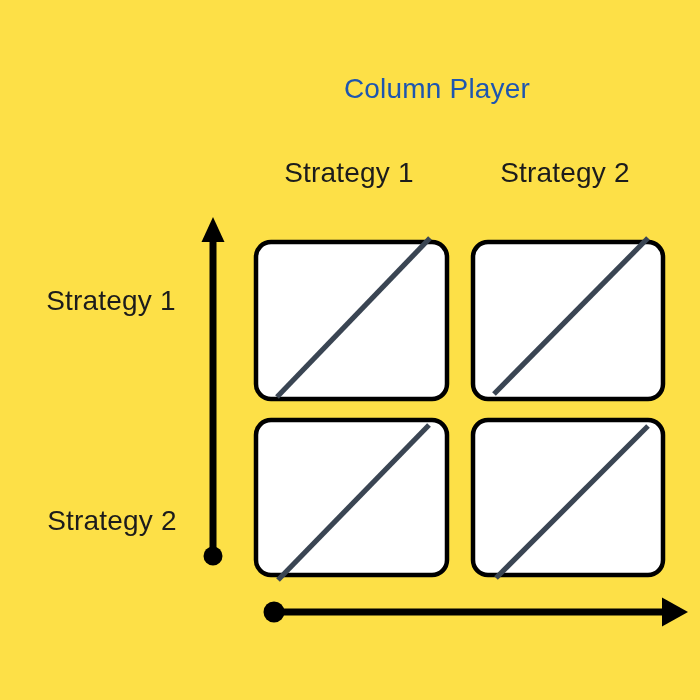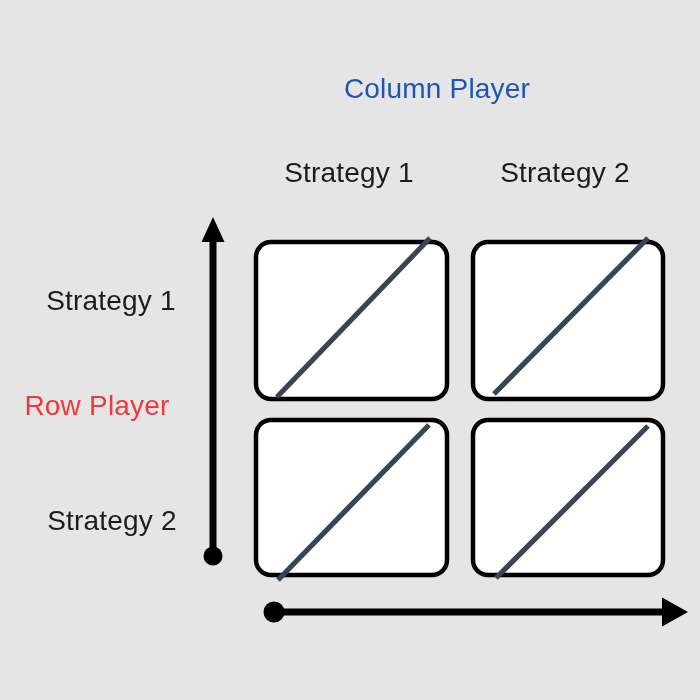--- a/index.html
+++ b/index.html
@@ -4,21 +4,21 @@
 <style>
   html, body {
     margin: 0;
     padding: 0;
     background: #ffffff;
   }
   .canvas {
     position: relative;
     width: 700px;
     height: 700px;
-    background: #e5e5e5;
+    background: #fde047;
     overflow: hidden;
     font-family: "Liberation Sans", sans-serif;
   }
   .diagram-svg {
     position: absolute;
     left: 0;
     top: 0;
     width: 700px;
     height: 700px;
   }
@@ -87,17 +87,16 @@
   </svg>
 
   <div class="label column-player" style="color: rgb(30, 86, 176);">Column Player</div>
 
   <div class="label col-strat-1" style="color: rgb(28, 28, 28);">Strategy 1</div>
 
   <div class="label col-strat-2" style="color: rgb(28, 28, 28);">Strategy 2</div>
 
   <div class="label row-strat-1" style="color: rgb(28, 28, 28);">Strategy 1</div>
 
-  <div class="label row-player" style="color: rgb(236, 58, 60);">Row Player</div>
 
   <div class="label row-strat-2" style="color: rgb(28, 28, 28);">Strategy 2</div>
 
 </div>
 
 </body></html>

